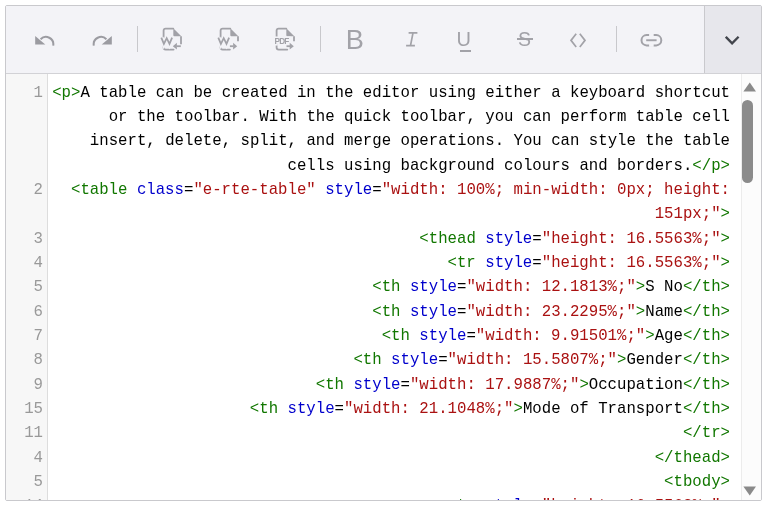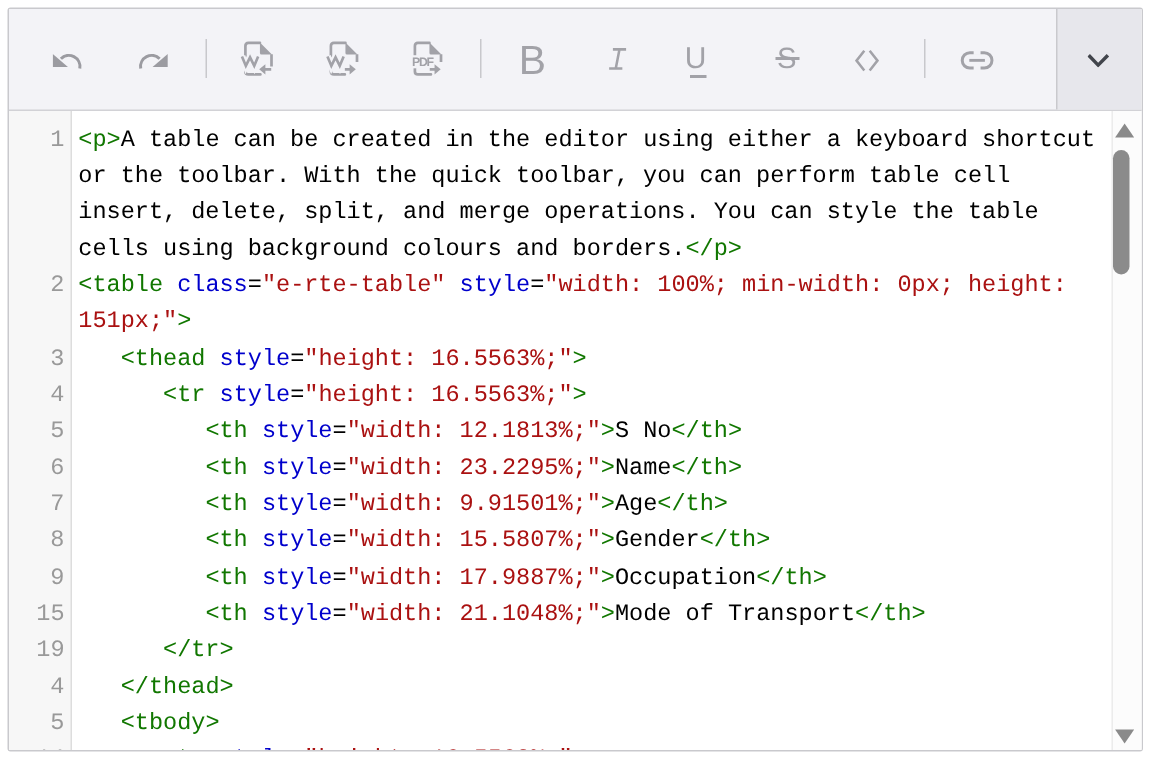--- a/index.html
+++ b/index.html
@@ -9,21 +9,21 @@
 #tb { position:absolute; left:0; top:0; width:100%; height:68px;
       background:#f3f3f7; border-bottom:1px solid #d2d2d6;text-align:center; }
 .abs { position:absolute; }
 .sep { position:absolute; width:1px; background:#c8c8cc; }
 .glyph { position:absolute; color:#a2a2a8; font-family:"Liberation Sans",sans-serif; line-height:1; opacity:.999; }
 #code { position:absolute; left:0; top:68px; right:0; bottom:0; overflow:hidden;
         font-family:"Liberation Mono",monospace; font-size:15.7px; line-height:24.35px; background:#fff; }
 #gutbg { position:absolute; left:0; top:0; bottom:0; width:41.5px; background:#f7f7f7; border-right:1px solid #dddddd; }
 #gut { position:absolute; left:0; top:6.6px; width:37.0px; text-align:right; color:#999999; }
 #lines { position:absolute; left:46.2px; top:6.6px; white-space:pre; color:#000; }
-.cl { white-space:pre; }
+.cl { white-space:pre;text-align:right; }
 .t { color:#117700; }
 .a { color:#0000cc;margin-top:40px; }
 .s { color:#aa1111; }
 #track { position:absolute; right:0; top:0; bottom:0; width:20.5px; background:#fcfcfc; border-left:1px solid #ececec; }
 </style></head><body>
 <div id="w">
  <div id="tb">
 
   <svg class="abs" style="left:29px;top:28.6px" width="20" height="13" viewBox="0 0 20 13">
     <path d="M5.6,4.2 A 7.4,7.4 0 0 1 18.2,10.6" fill="none" stroke="#9b9ba1" stroke-width="2"></path>
@@ -102,21 +102,21 @@
         <div class="gl">2</div>
         <div class="gl">&nbsp;</div>
         <div class="gl">3</div>
         <div class="gl">4</div>
         <div class="gl">5</div>
         <div class="gl">6</div>
         <div class="gl">7</div>
         <div class="gl">8</div>
         <div class="gl">9</div>
         <div class="gl">15</div>
-        <div class="gl">19</div>
+        <div class="gl">11</div>
         <div class="gl">4</div>
         <div class="gl">5</div>
         <div class="gl">14</div>
       </div>
   <div id="lines"><div class="cl"><span class="t">&lt;p&gt;</span>A table can be created in the editor using either a keyboard shortcut</div><div class="cl">or the toolbar. With the quick toolbar, you can perform table cell</div><div class="cl">insert, delete, split, and merge operations. You can style the table</div><div class="cl">cells using background colours and borders.<span class="t">&lt;/p&gt;</span></div><div class="cl"><span class="t">&lt;table</span> <span class="a">class</span>=<span class="s">"e-rte-table"</span> <span class="a">style</span>=<span class="s">"width: 100%; min-width: 0px; height:</span></div><div class="cl"><span class="s">151px;"</span><span class="t">&gt;</span></div><div class="cl">   <span class="t">&lt;thead</span> <span class="a">style</span>=<span class="s">"height: 16.5563%;"</span><span class="t">&gt;</span></div><div class="cl">      <span class="t">&lt;tr</span> <span class="a">style</span>=<span class="s">"height: 16.5563%;"</span><span class="t">&gt;</span></div><div class="cl">         <span class="t">&lt;th</span> <span class="a">style</span>=<span class="s">"width: 12.1813%;"</span><span class="t">&gt;</span>S No<span class="t">&lt;/th&gt;</span></div><div class="cl">         <span class="t">&lt;th</span> <span class="a">style</span>=<span class="s">"width: 23.2295%;"</span><span class="t">&gt;</span>Name<span class="t">&lt;/th&gt;</span></div><div class="cl">         <span class="t">&lt;th</span> <span class="a">style</span>=<span class="s">"width: 9.91501%;"</span><span class="t">&gt;</span>Age<span class="t">&lt;/th&gt;</span></div><div class="cl">         <span class="t">&lt;th</span> <span class="a">style</span>=<span class="s">"width: 15.5807%;"</span><span class="t">&gt;</span>Gender<span class="t">&lt;/th&gt;</span></div><div class="cl">         <span class="t">&lt;th</span> <span class="a">style</span>=<span class="s">"width: 17.9887%;"</span><span class="t">&gt;</span>Occupation<span class="t">&lt;/th&gt;</span></div><div class="cl">         <span class="t">&lt;th</span> <span class="a">style</span>=<span class="s">"width: 21.1048%;"</span><span class="t">&gt;</span>Mode of Transport<span class="t">&lt;/th&gt;</span></div><div class="cl">      <span class="t">&lt;/tr&gt;</span></div><div class="cl">   <span class="t">&lt;/thead&gt;</span></div><div class="cl">   <span class="t">&lt;tbody&gt;</span></div><div class="cl">      <span class="t">&lt;tr</span> <span class="a">style</span>=<span class="s">"height: 16.5563%;"</span><span class="t">&gt;</span></div></div>
   <div id="track"></div>
   <svg class="abs" style="right:5px;top:8.2px" width="13.5" height="10" viewBox="0 0 13.5 10">
         <path d="M6.75,0.4 L13.1,9.6 H0.4 Z" fill="#8a8a8a"></path>
       </svg>
   <div class="abs" style="right:8px;top:25.5px;width:11px;height:83.6px;border-radius:5.5px;background:#8b8b8b"></div>

